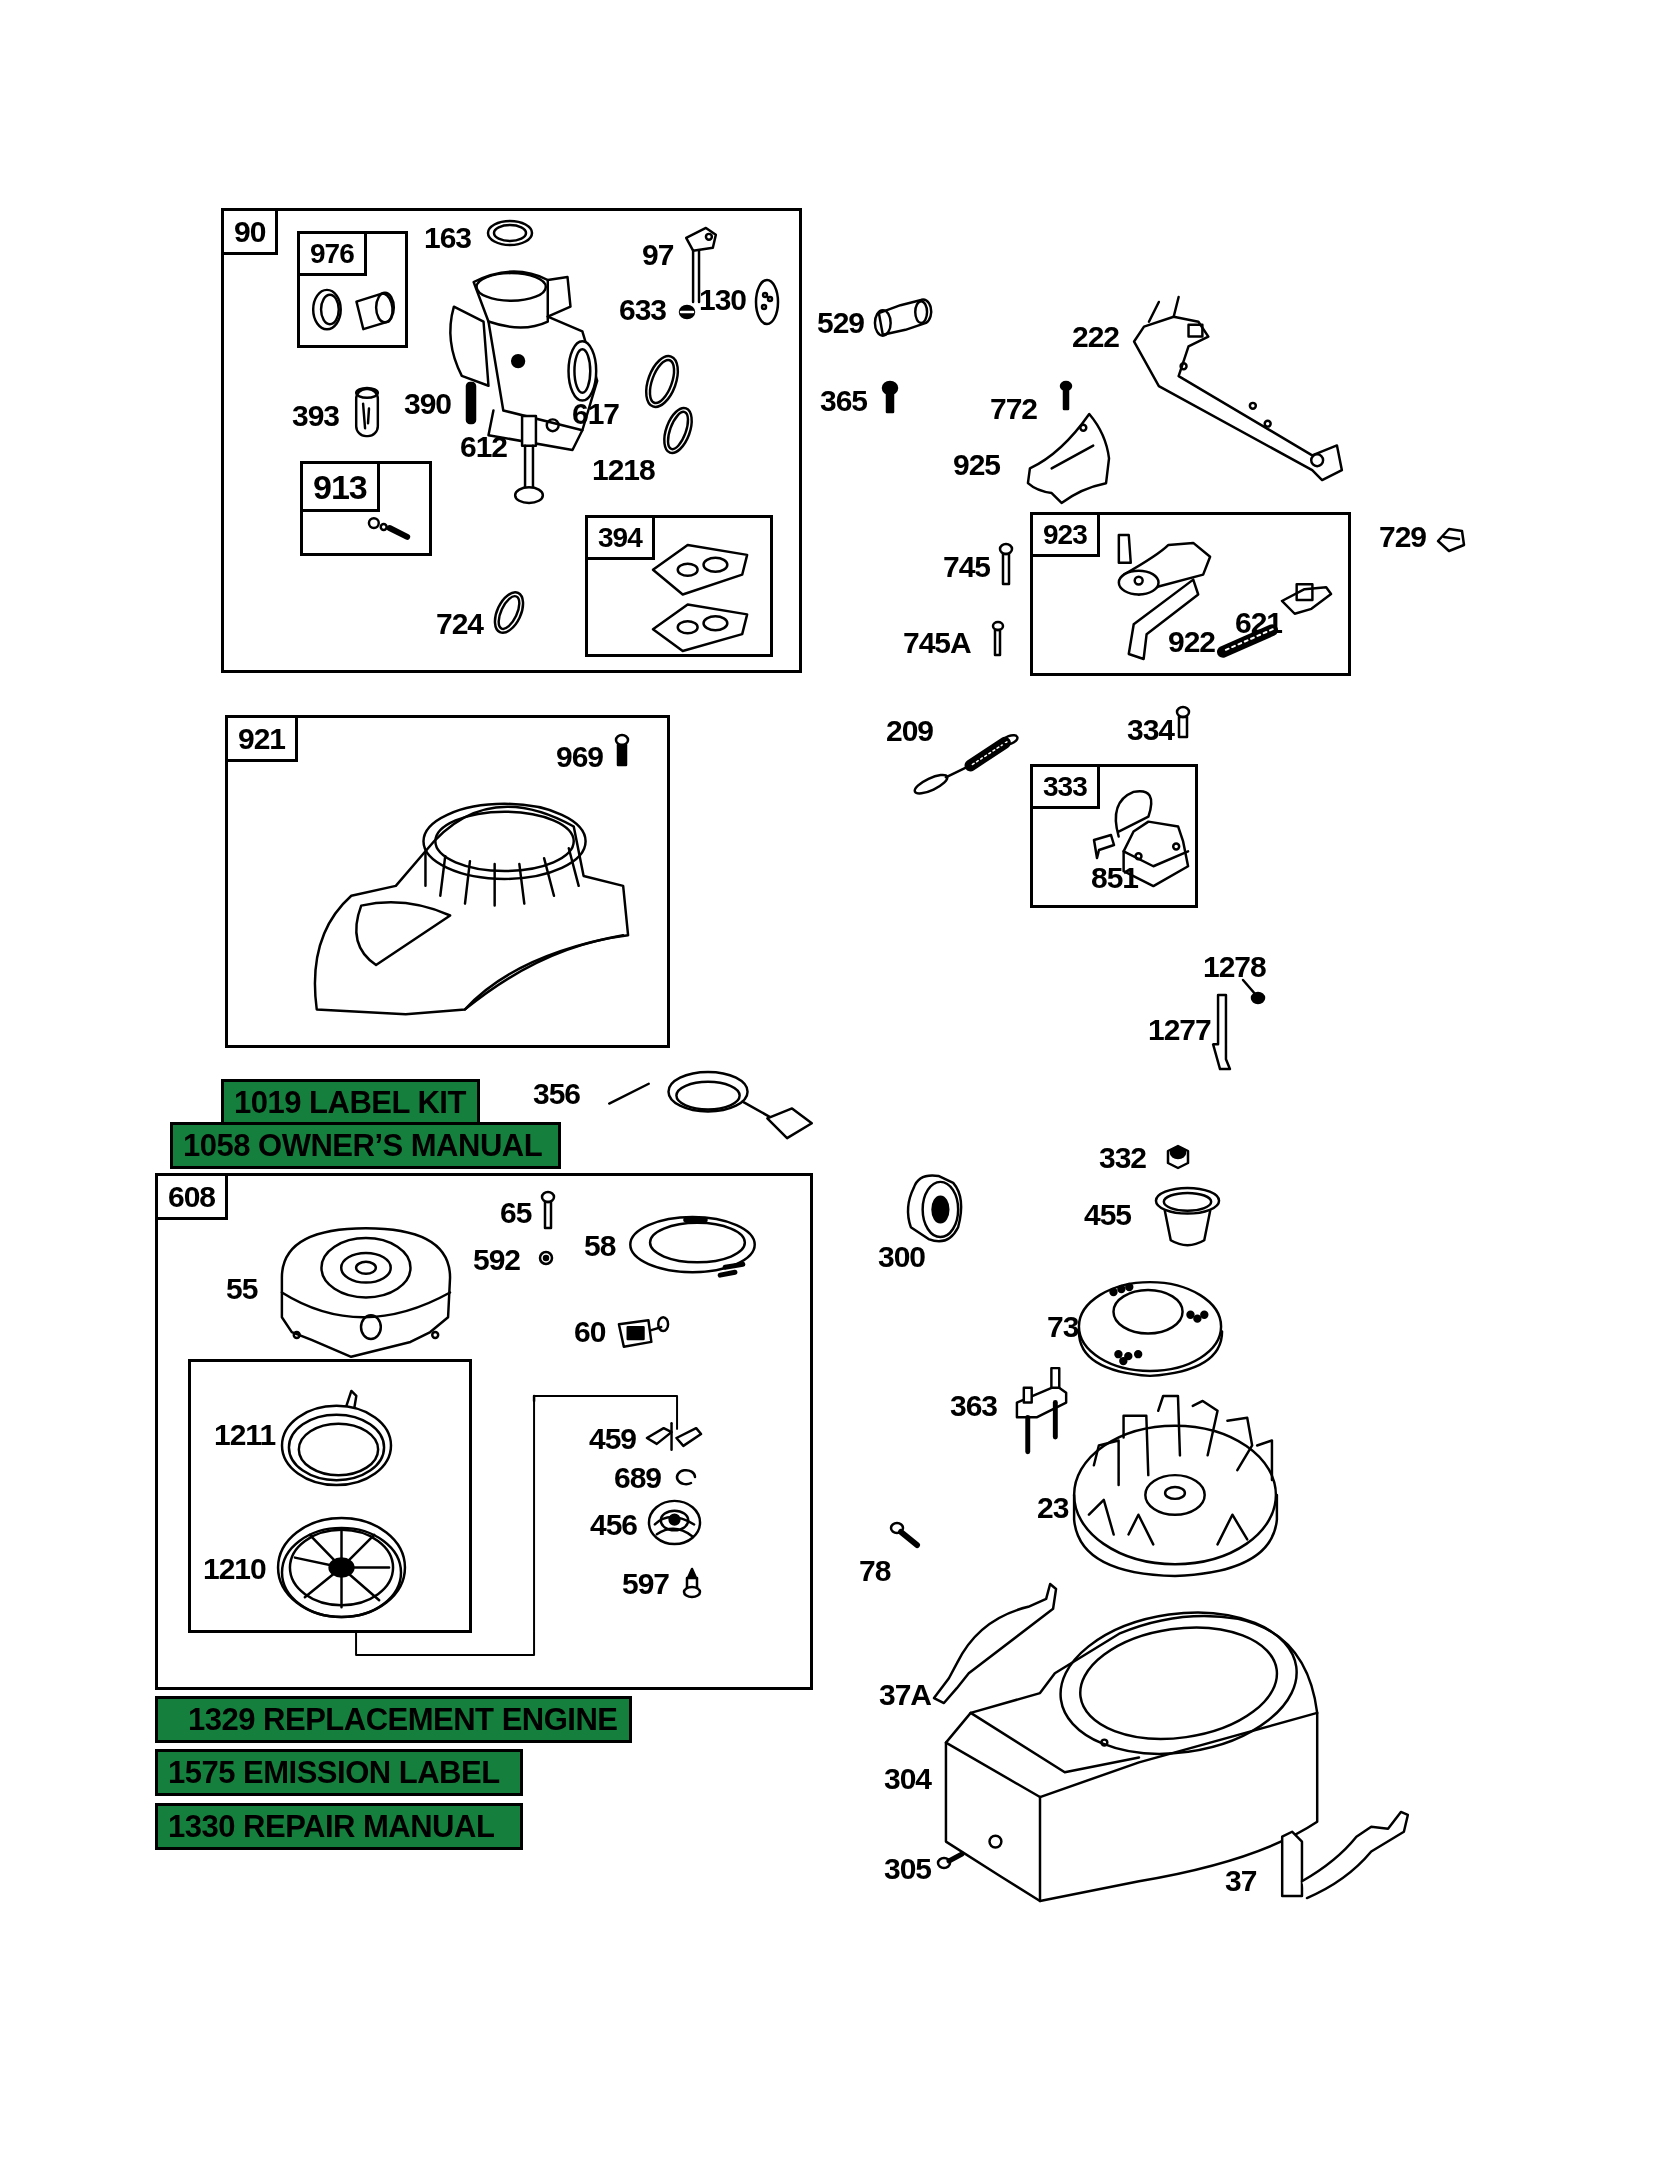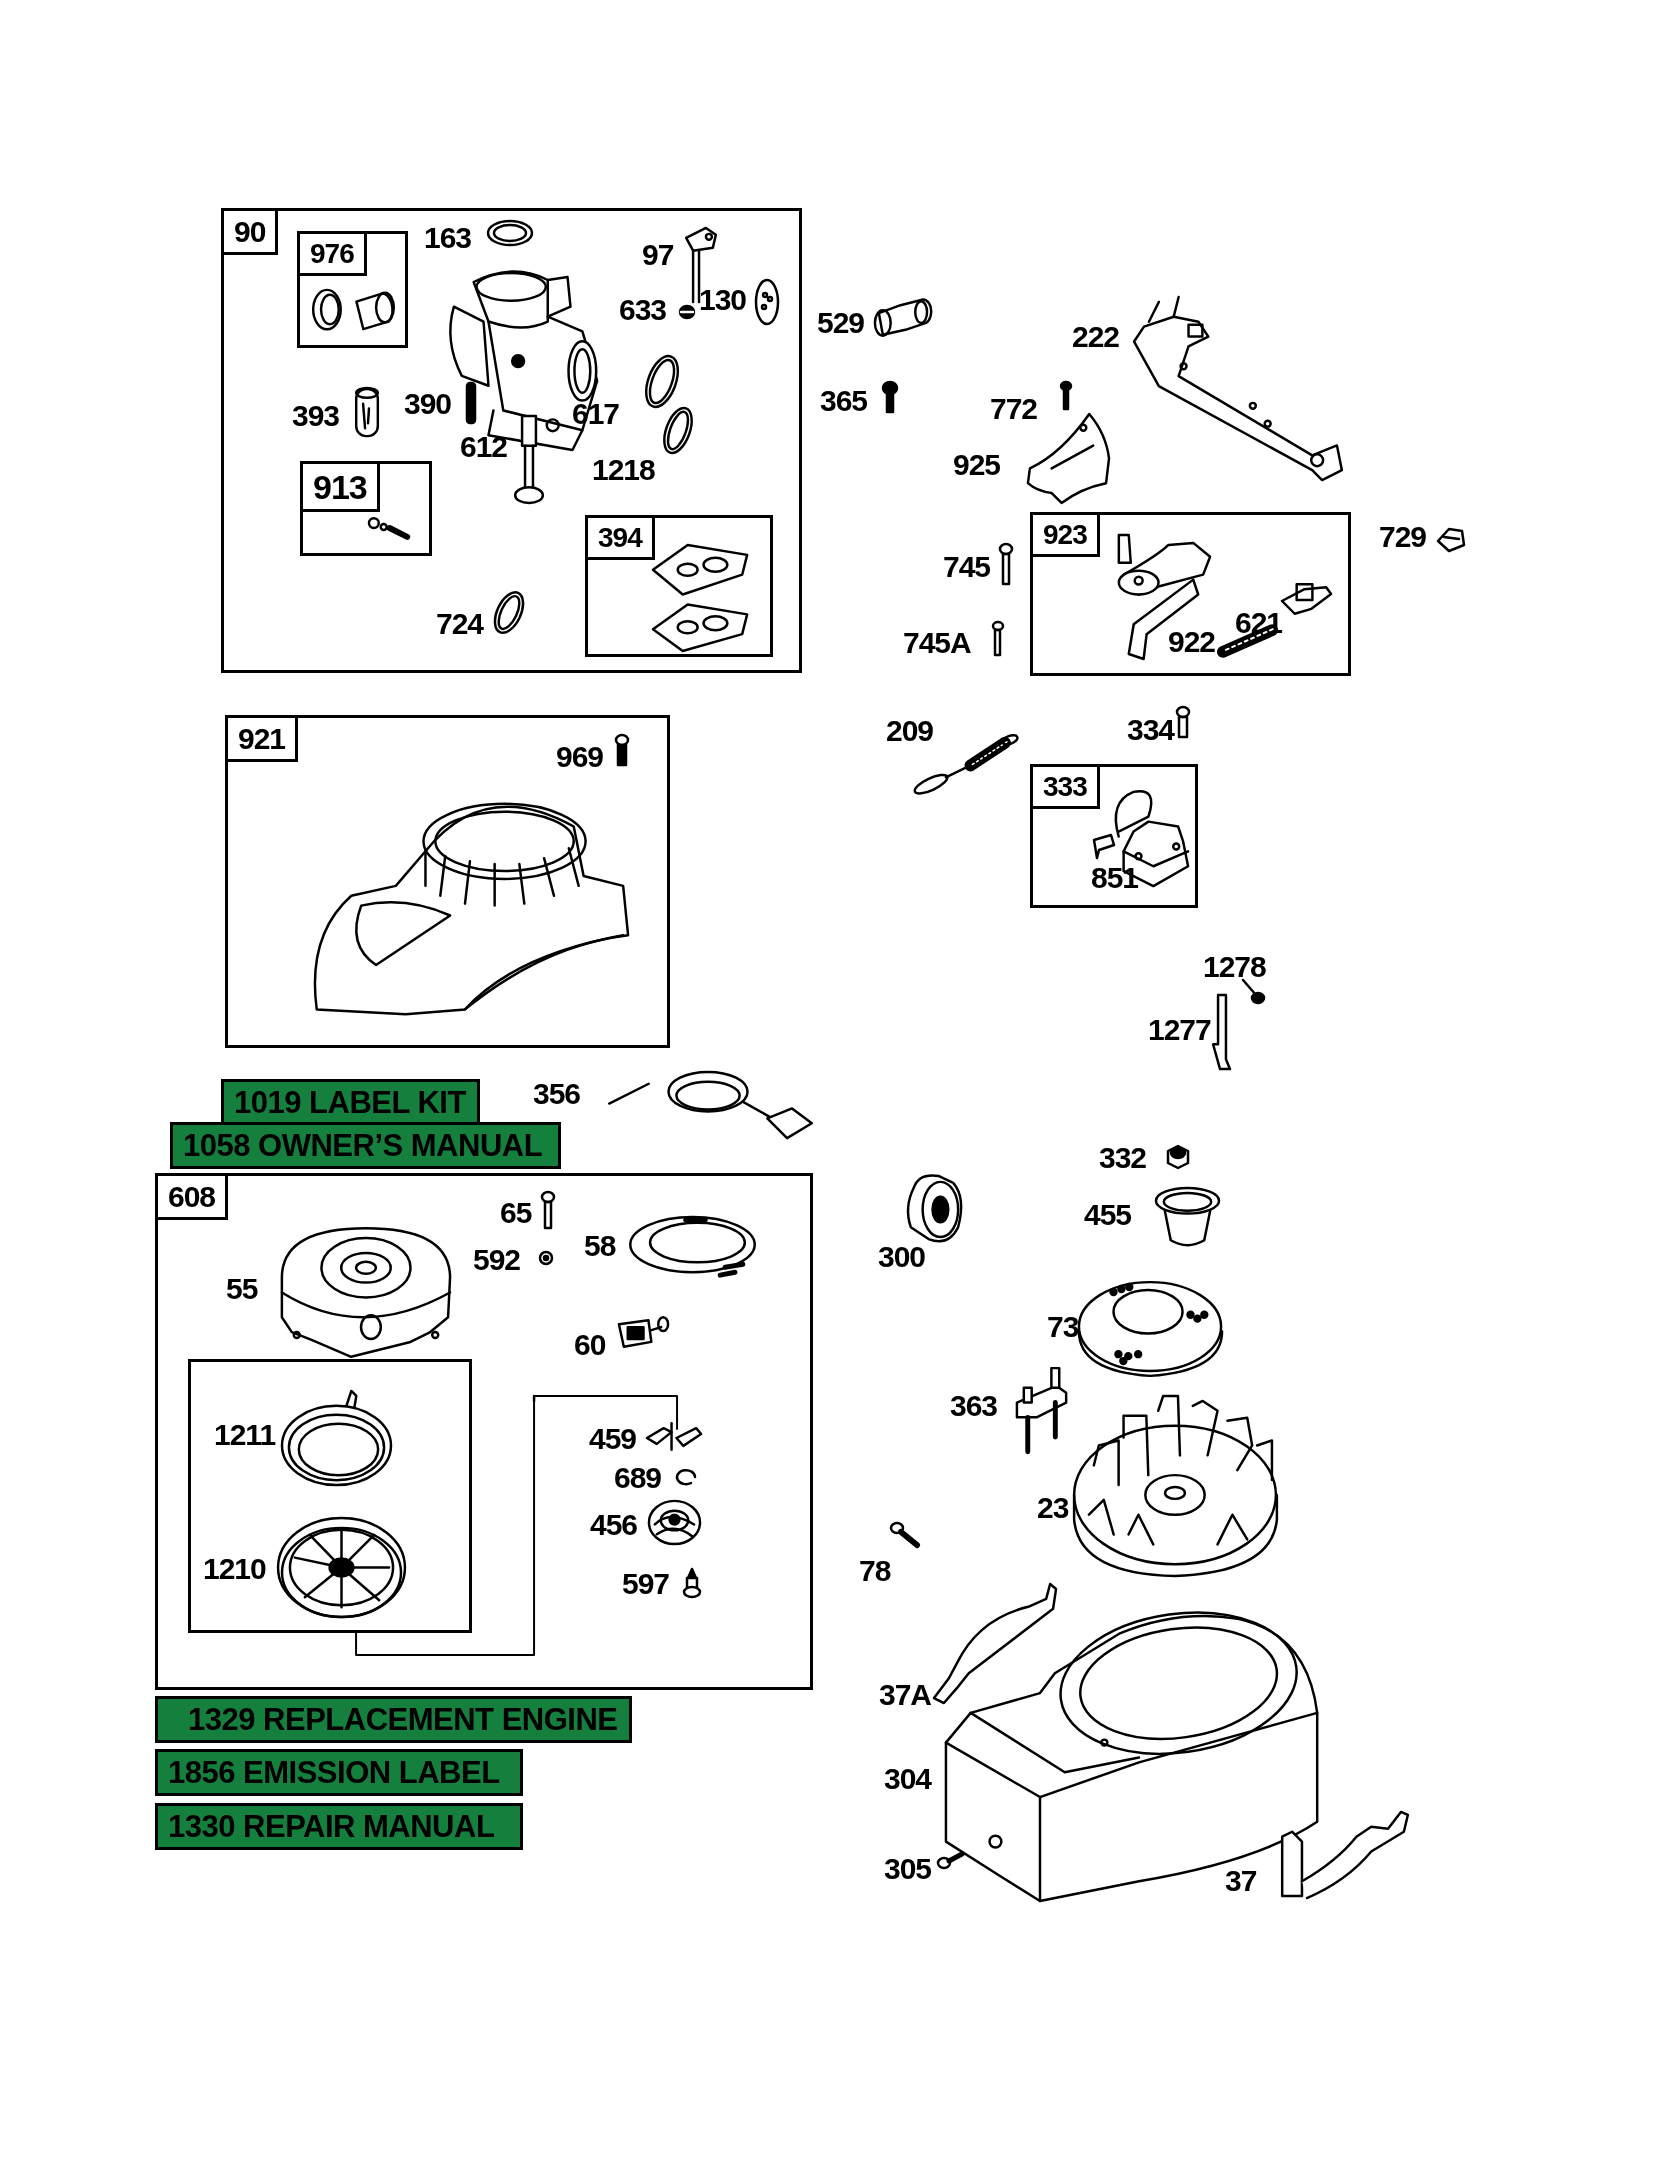--- a/index.html
+++ b/index.html
@@ -290,21 +290,21 @@
 <svg class="part" style="left:537px;top:1249px;" width="18" height="18" viewBox="0 0 18 18">
   <circle cx="9" cy="9" r="6" class="w"></circle>
     <circle cx="9" cy="9" r="2" class="f"></circle>
 </svg>
 <div class="lbl" style="left:584px;top:1231px;">58</div>
 <svg class="part" style="left:626px;top:1210px;" width="134" height="79" viewBox="0 0 135 80">
   <ellipse cx="67" cy="35" rx="63" ry="28"></ellipse>
     <ellipse cx="72" cy="33" rx="48" ry="20"></ellipse>
   <path d="M60 10 L80 10 M100 58 L118 55 M95 66 L110 63" style="stroke-width:5"></path>
 </svg>
-<div class="lbl" style="left:574px;top:1317px;margin-top:13px;">60</div>
+<div class="lbl" style="left:574px;top:1317px;">60</div>
 <svg class="part" style="left:614px;top:1312px;" width="59" height="45" viewBox="0 0 60 45">
   <path d="M5 12 L35 8 L38 30 L10 35 Z" class="w"></path>
     <rect x="14" y="15" width="16" height="12" class="f"></rect>
   <path d="M38 18 L48 15"></path>
     <ellipse cx="50" cy="12" rx="5" ry="7"></ellipse>
 </svg>
 
 <div class="box" style="left:188px;top:1359px;width:284px;height:274px;"></div>
 <div class="lbl" style="left:214px;top:1420px;">1211</div>
 <svg class="part" style="left:277px;top:1386px;" width="119" height="109" viewBox="0 0 120 110">
@@ -346,21 +346,21 @@
     <circle cx="30" cy="25" r="5" class="f"></circle>
 </svg>
 <div class="lbl" style="left:622px;top:1569px;">597</div>
 <svg class="part" style="left:681px;top:1566px;" width="22" height="36" viewBox="0 0 22 36">
   <path d="M11 3 L15 12 L7 12 Z" class="f"></path>
     <rect x="6" y="12" width="10" height="12" class="w"></rect>
     <ellipse cx="11" cy="26" rx="8" ry="5" class="w"></ellipse>
 </svg>
 
 <div class="note" style="left:155px;top:1696px;width:477px;padding-left:30px;">1329 REPLACEMENT ENGINE</div>
-<div class="note" style="left:155px;top:1749px;width:368px;">1856 EMISSION LABEL</div>
+<div class="note" style="left:155px;top:1749px;width:368px;">1575 EMISSION LABEL</div>
 <div class="note" style="left:155px;top:1803px;width:368px;">1330 REPAIR MANUAL</div>
 
 <div class="lbl" style="left:878px;top:1242px;">300</div>
 <svg class="part" style="left:899px;top:1168px;" width="69" height="79" viewBox="0 0 70 80">
   <path d="M15 20 Q20 5 40 8 L55 15 Q68 30 60 60 Q50 80 30 72 L12 60 Q5 40 15 20 Z" class="w"></path>
   <ellipse cx="42" cy="42" rx="18" ry="28"></ellipse>
     <ellipse cx="42" cy="42" rx="8" ry="13" class="f"></ellipse>
 </svg>
 <div class="lbl" style="left:1099px;top:1143px;">332</div>
 <svg class="part" style="left:1163px;top:1143px;" width="30" height="28" viewBox="0 0 30 28">

